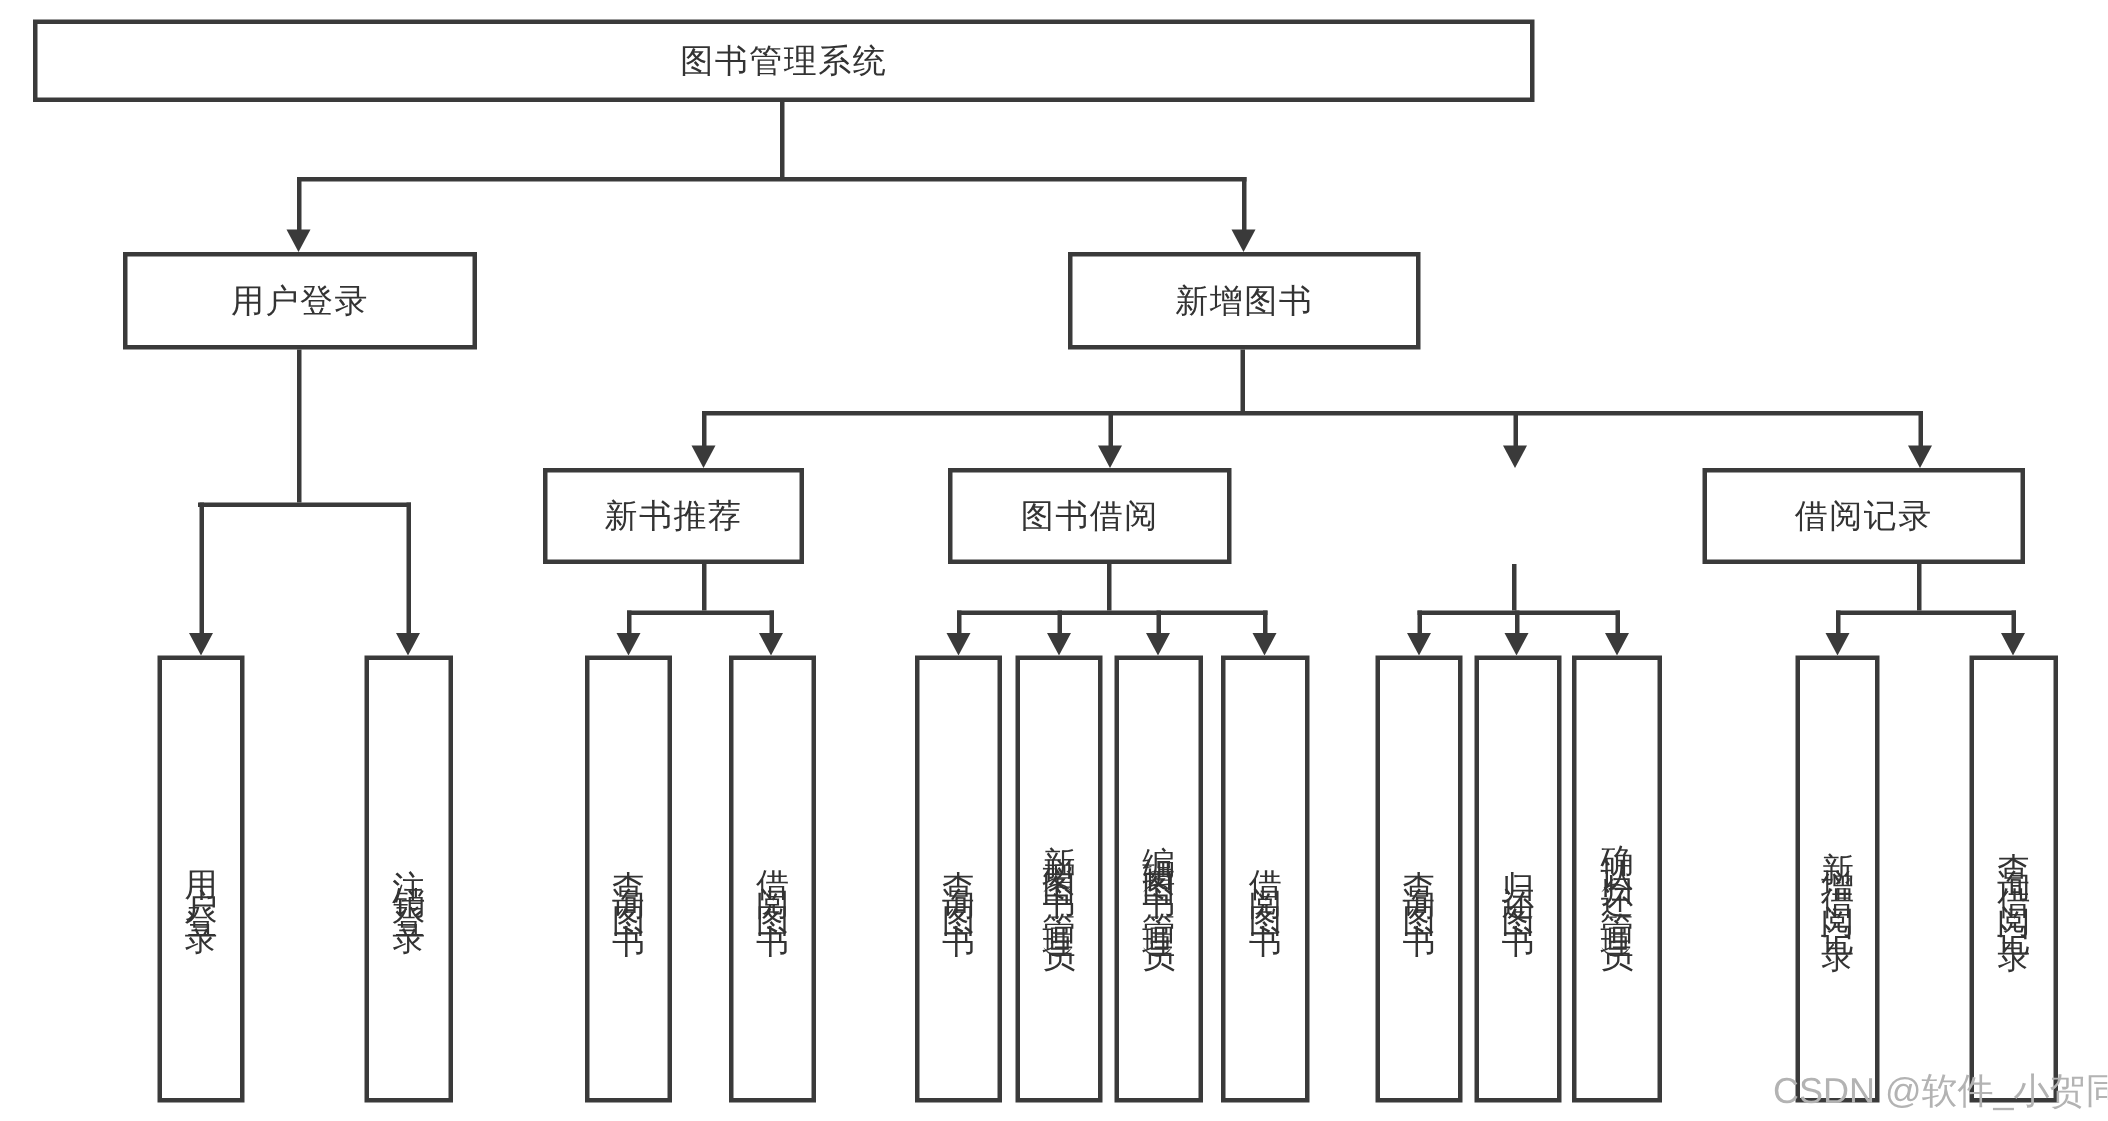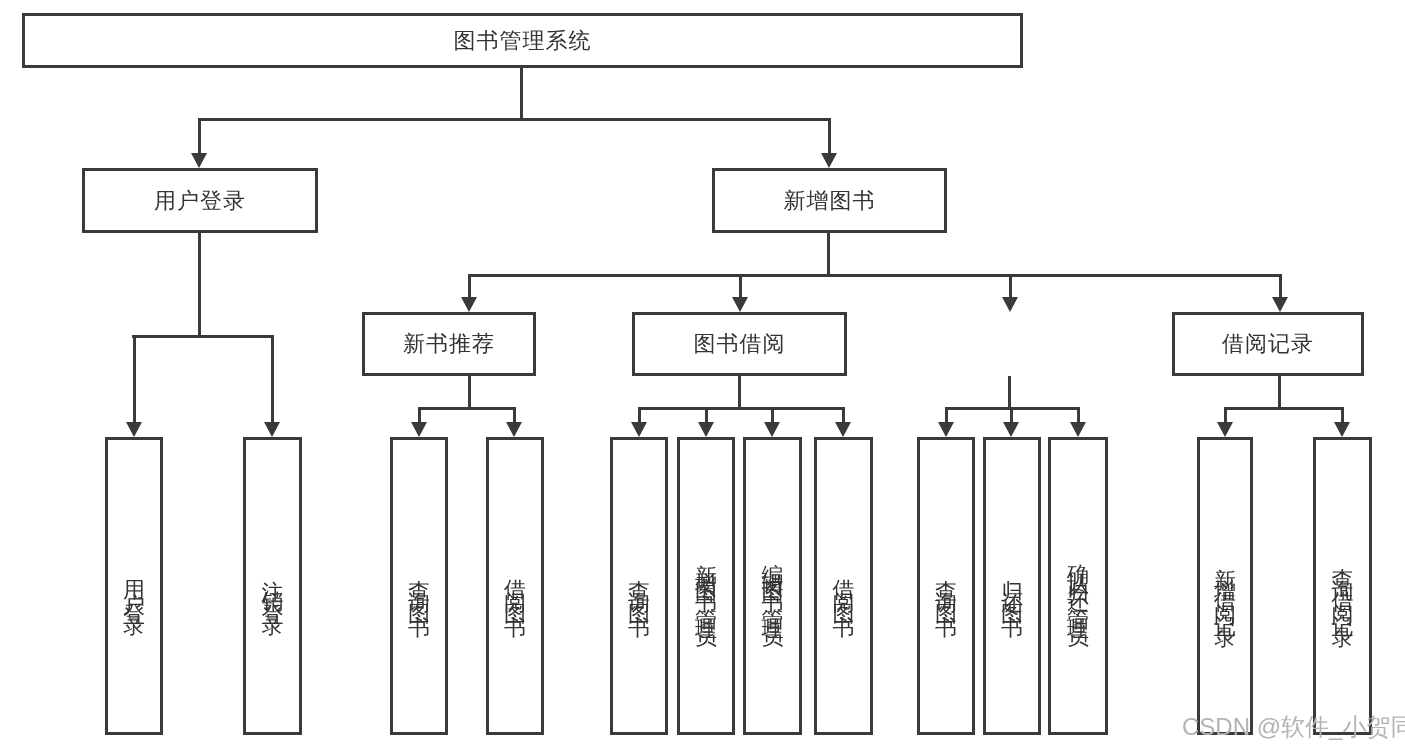--- a/index.html
+++ b/index.html
@@ -102,22 +102,22 @@
   <div class="arrow" style="left:264px;top:335px;height:102px;"></div>
 
   <div class="vline" style="left:827px;top:233px;height:41px;"></div>
   <div class="hline" style="left:468px;top:274px;width:814px;"></div>
   <div class="arrow" style="left:461px;top:274px;height:38px;"></div>
   <div class="arrow" style="left:732px;top:274px;height:38px;"></div>
   <div class="arrow" style="left:1002px;top:274px;height:38px;"></div>
   <div class="arrow" style="left:1272px;top:274px;height:38px;"></div>
 
   <div class="box" style="left:362px;top:312px;width:174px;height:64px;">新书推荐</div>
-  <div class="box" style="left:632px;top:312px;width:215px;height:64px;">图书借阅</div>
-  <div class="box" style="left:1172px;top:312px;width:192px;height:64px;">借阅记录</div>
+  <div class="box" style="left:632px;top:312px;width:189px;height:64px;">图书借阅</div>
+  <div class="box" style="left:1135px;top:312px;width:215px;height:64px;">借阅记录</div>
 
   <div class="vline" style="left:468px;top:376px;height:31px;"></div>
   <div class="hline" style="left:418px;top:407px;width:98px;"></div>
   <div class="arrow" style="left:411px;top:407px;height:30px;"></div>
   <div class="arrow" style="left:506px;top:407px;height:30px;"></div>
 
   <div class="vline" style="left:738px;top:376px;height:31px;"></div>
   <div class="hline" style="left:638px;top:407px;width:207px;"></div>
   <div class="arrow" style="left:631px;top:407px;height:30px;"></div>
   <div class="arrow" style="left:698px;top:407px;height:30px;"></div>

